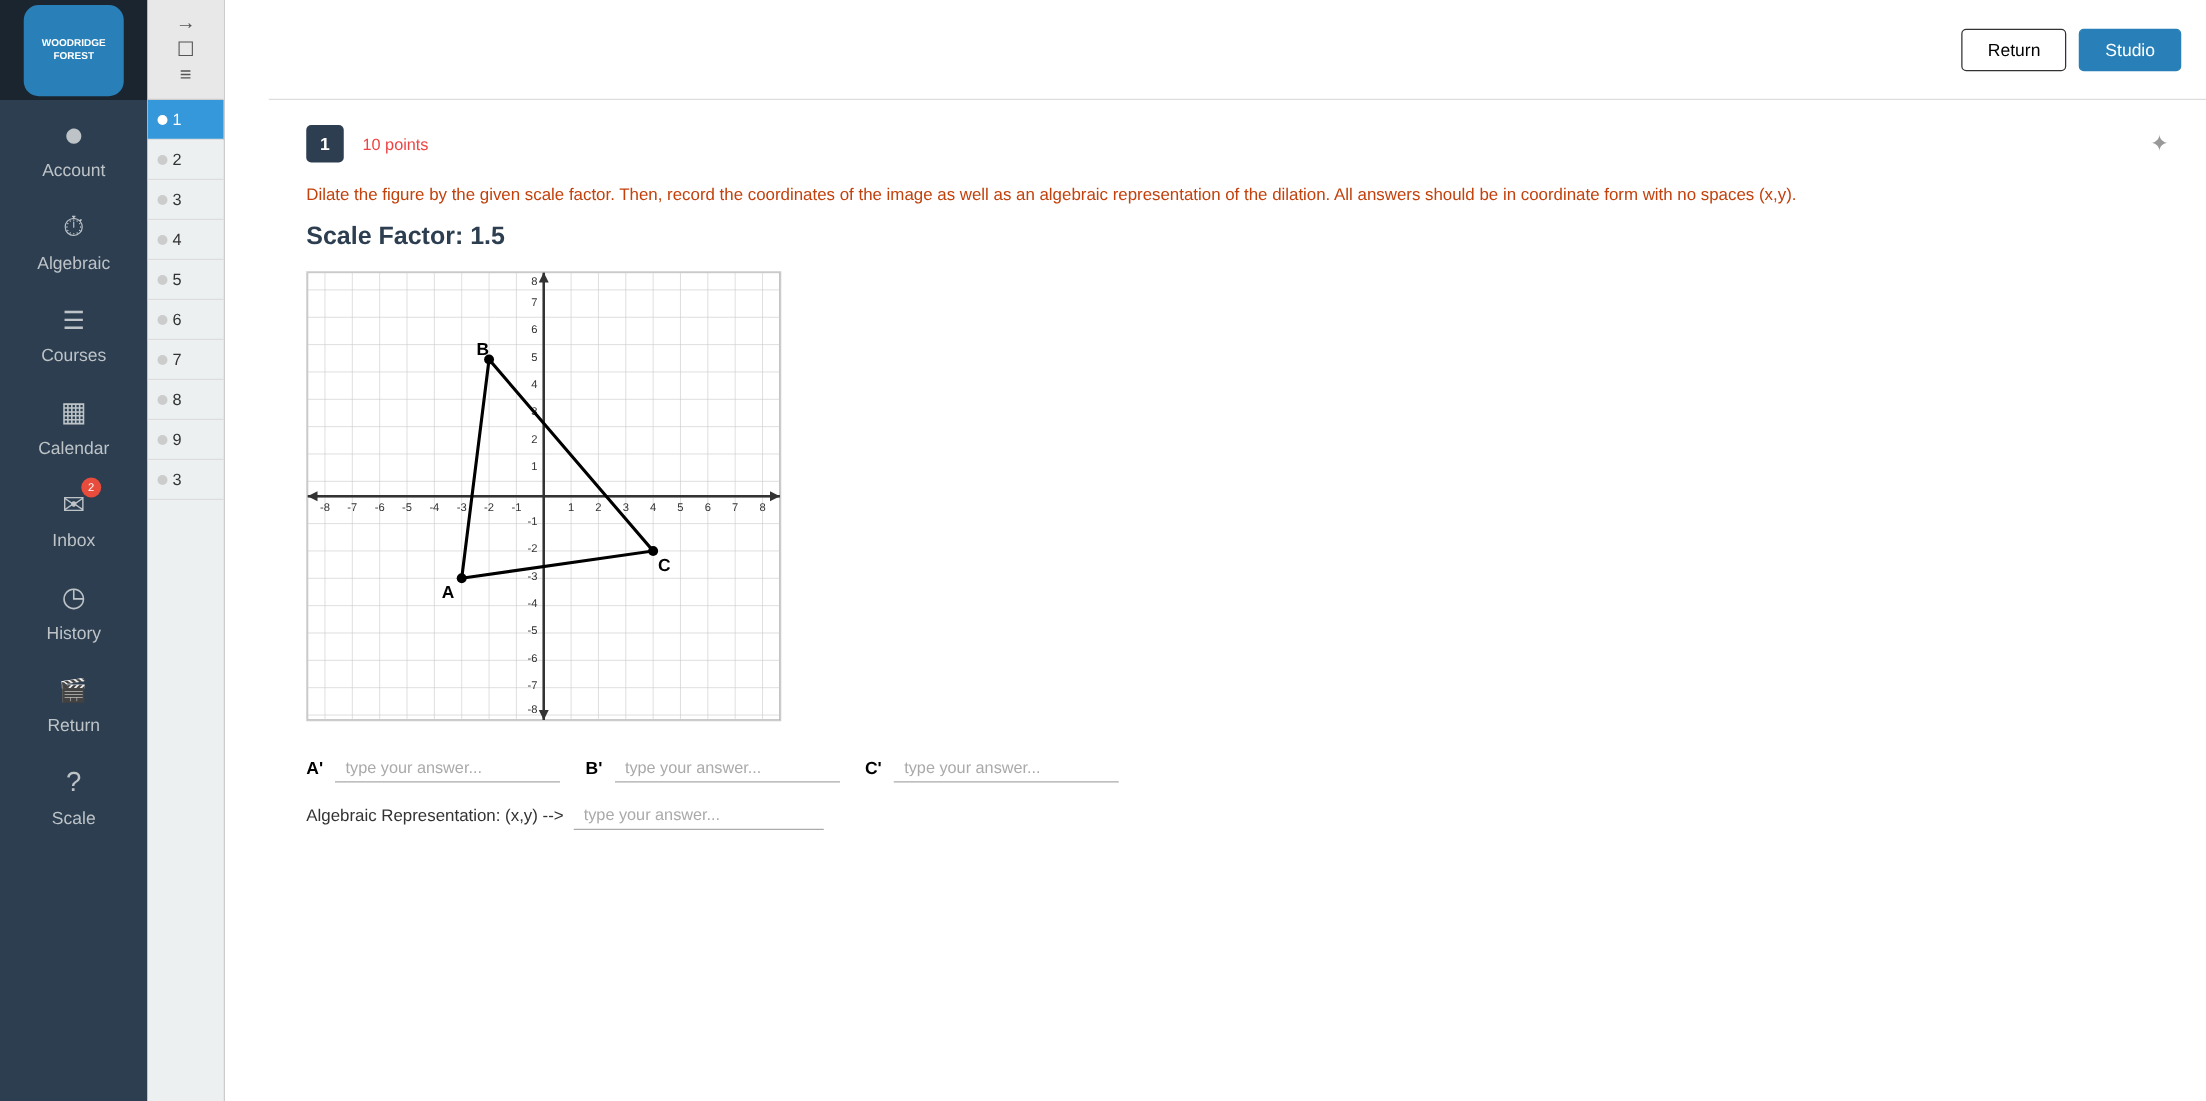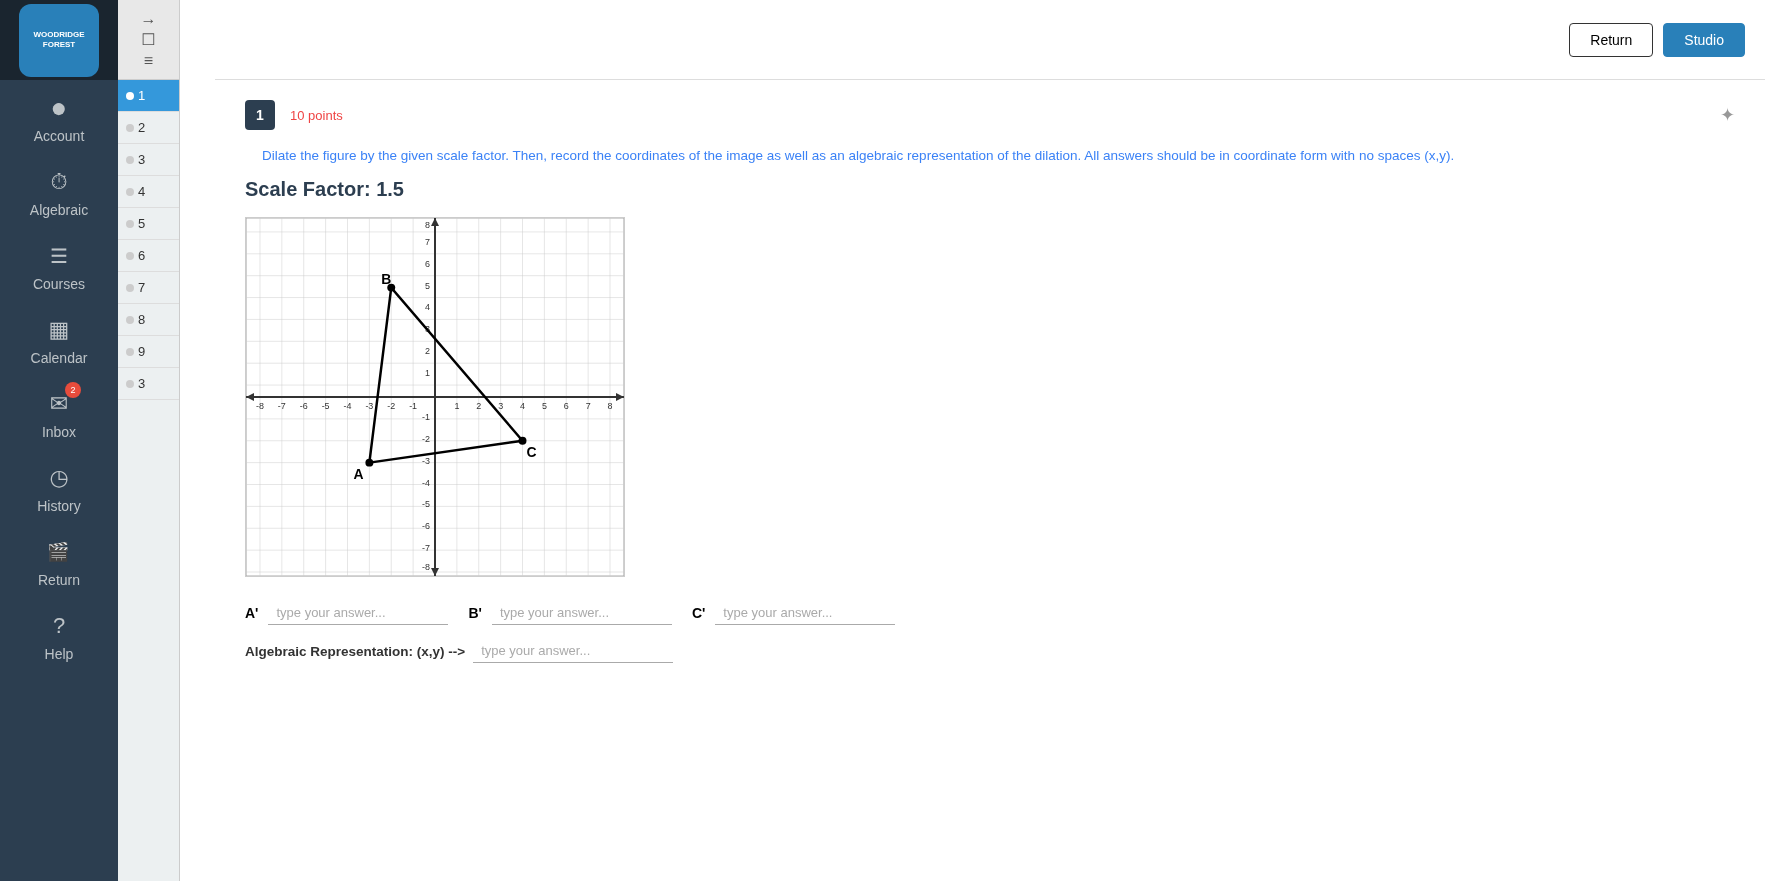--- a/index.html
+++ b/index.html
@@ -218,24 +218,23 @@
 
     .pin-icon {
       margin-left: auto;
       font-size: 18px;
       color: #999;
       cursor: pointer;
     }
 
     .question-text {
       font-size: 13.5px;
-      color: #3b82f6;
+      color: #c2410c;
       line-height: 1.5;
       margin-bottom: 12px;
-      margin-left: 17px;
     }
 
     .scale-factor {
       font-size: 20px;
       font-weight: bold;
       color: #2c3e50;
       margin-bottom: 16px;
     }
 
     
@@ -275,21 +274,20 @@
 
     .algebraic-row {
       display: flex;
       align-items: center;
       gap: 8px;
     }
 
     .algebraic-label {
       font-size: 13.5px;
       color: #333;
-      font-weight: bold;
     }
 
     .algebraic-input {
       border: none;
       border-bottom: 1px solid #aaa;
       padding: 4px 8px;
       font-size: 13px;
       color: #666;
       outline: none;
       width: 200px;
@@ -342,21 +340,21 @@
     <span class="nav-label">History</span>
   </div>
 
   <div class="nav-item">
     <div class="nav-icon" style="font-size:18px;">🎬</div>
     <span class="nav-label">Return</span>
   </div>
 
   <div class="nav-item">
     <div class="nav-icon" style="font-size:22px;">?</div>
-    <span class="nav-label">Help</span>
+    <span class="nav-label">Scale</span>
   </div>
 </div>
 
 <div class="sidebar-questions">
   <div class="toolbar-strip">
     <div class="toolbar-icon">→</div>
     <div class="toolbar-icon">☐</div>
     <div class="toolbar-icon">≡</div>
   </div>
   <div class="q-item active-q">

